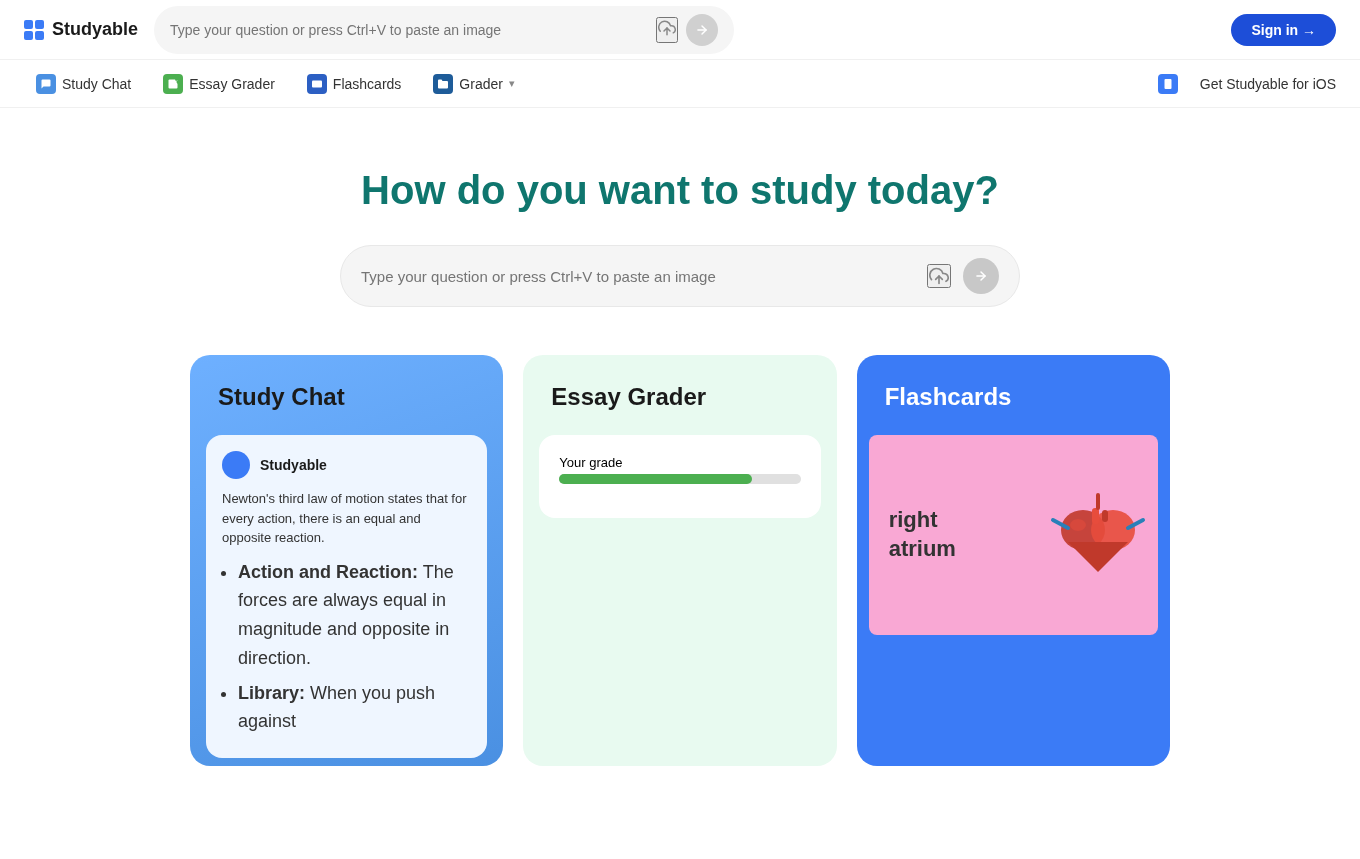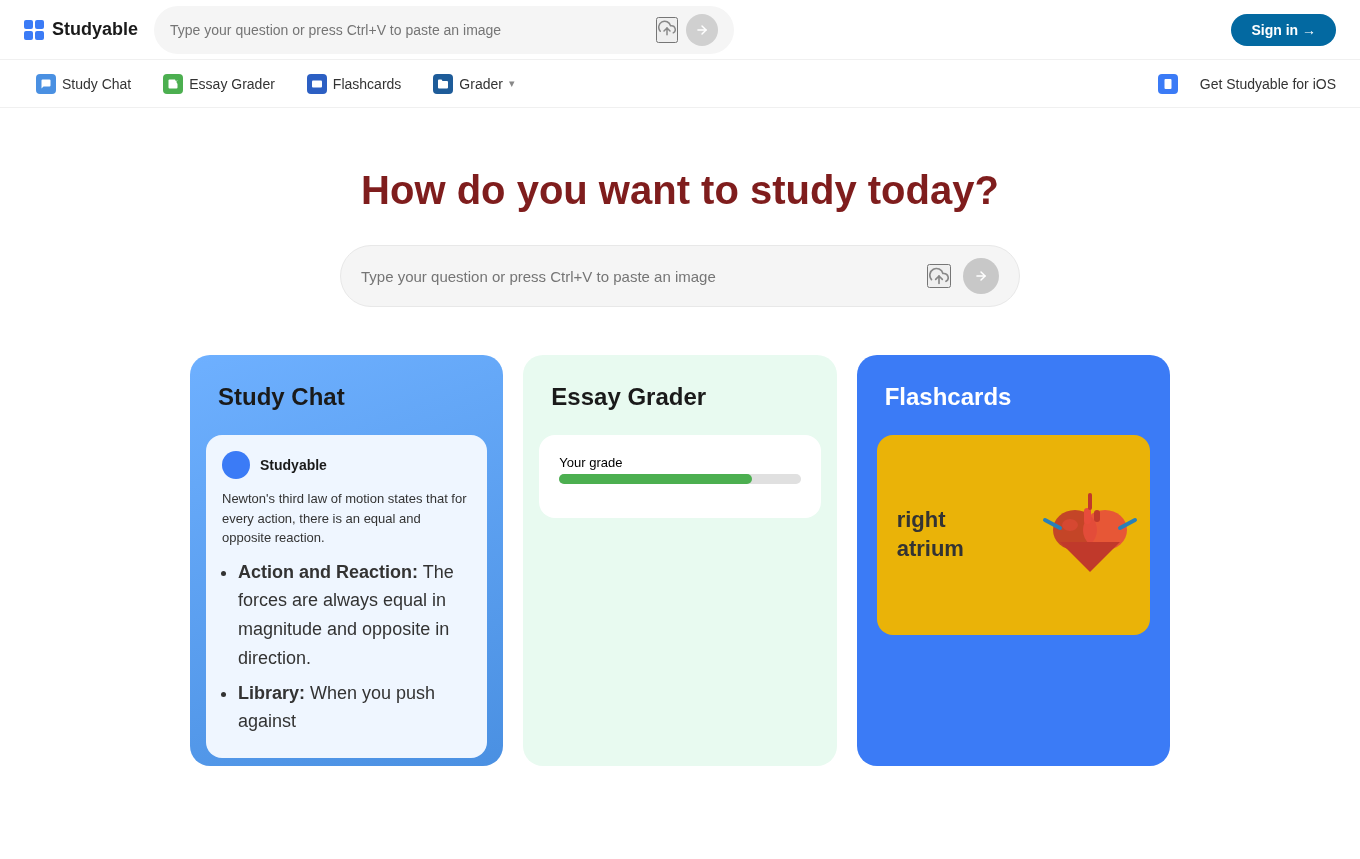--- a/index.html
+++ b/index.html
@@ -70,21 +70,21 @@
       justify-content: center;
       color: #fff;
       font-size: 16px;
     }
     .header-right {
       margin-left: auto;
       display: flex;
       align-items: center;
     }
     .signin-btn {
-      background: #0369a1;
+      background: #1d4ed8;
       color: #fff;
       border: none;
       border-radius: 50px;
       padding: 8px 20px;
       font-size: 14px;
       font-weight: 600;
       cursor: pointer;
     }
 
     
@@ -144,21 +144,21 @@
       font-size: 10px;
     }
     .library-arrow { font-size: 11px; color: #888; }
 
     
     .main { padding: 60px 24px 40px; }
     .hero-title {
       text-align: center;
       font-size: 40px;
       font-weight: 700;
-      color: #7f1d1d;
+      color: #0f766e;
       margin-bottom: 32px;
     }
     .main-search {
       display: flex;
       align-items: center;
       max-width: 680px;
       margin: 0 auto 48px;
       background: #f5f5f5;
       border-radius: 50px;
       padding: 12px 20px;
@@ -299,23 +299,23 @@
       border-radius: 10px;
     }
     .essay-feedback {
       font-size: 12.5px;
       color: #444;
       line-height: 1.55;
     }
 
     
     .flash-inner {
-      margin: 8px 20px;
-      background: #eab308;
-      border-radius: 16px;
+      margin: 8px 12px;
+      background: #f9a8d4;
+      border-radius: 8px;
       padding: 20px;
       display: flex;
       align-items: center;
       justify-content: space-between;
       min-height: 200px;
       position: relative;
     }
     .flash-text {
       font-size: 22px;
       font-weight: 600;

